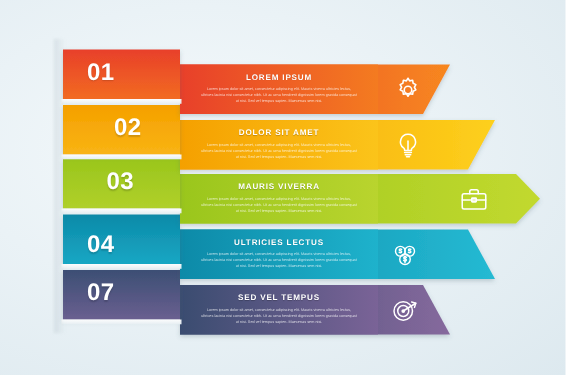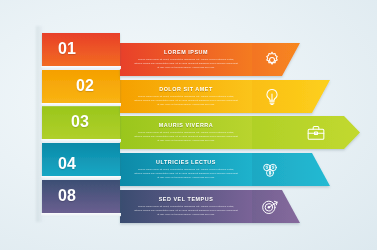--- a/index.html
+++ b/index.html
@@ -245,21 +245,21 @@
         <svg viewBox="0 0 24 24" fill="none" stroke="#fff" stroke-width="1.15" stroke-linecap="round" stroke-linejoin="round">
       <circle cx="8.3" cy="9" r="3.9"></circle>
       <circle cx="15.7" cy="9" r="3.9"></circle>
       <circle cx="12" cy="15.4" r="4.2"></circle>
       <path d="M9.3 7.5c-.6-.5-1.9-.5-1.9.4s1.9.5 1.9 1.5-1.4 1-2 .4"></path>
       <path d="M16.7 7.5c-.6-.5-1.9-.5-1.9.4s1.9.5 1.9 1.5-1.4 1-2 .4"></path>
       <path d="M13.1 13.8c-.6-.6-2.1-.5-2.1.5s2.1.5 2.1 1.6-1.6 1.1-2.2.4"></path>
       <line x1="12" y1="12.7" x2="12" y2="18.1"></line>
     </svg>
       </div>
-      <div class="num" style="left: 58px; top: 188px;">08</div>
+      <div class="num" style="left: 58px; top: 188px;">07</div>
       <div class="title" style="left: 128px; top: 197px; width: 116px;">SED VEL TEMPUS</div>
       <div class="body-txt" style="left: 134px; top: 205px; width: 104px; height: 13px;">Lorem ipsum dolor sit amet, consectetur adipiscing elit. Mauris viverra ultricies lectus, ultrices lacinia nisi consectetur nibh. Ut ac urna hendrerit dignissim lorem gravida consequat ut nisi. Sed vel tempus sapien. Maecenas sem nisi.</div>
       <div class="icon-wrap" style="left: 260px; top: 196.5px;">
         <svg viewBox="0 0 24 24" fill="none" stroke="#fff" stroke-width="1.2" stroke-linecap="round" stroke-linejoin="round">
       <circle cx="10.6" cy="12.4" r="7.4"></circle>
       <circle cx="10.6" cy="12.4" r="4.4"></circle>
       <circle cx="10.6" cy="12.4" r="1.5" fill="#fff" stroke="none"></circle>
       <line x1="10.6" y1="12.4" x2="20.6" y2="6.2"></line>
       <path d="M17.3 5.2l3.3 1-1 3.3"></path>
     </svg>

